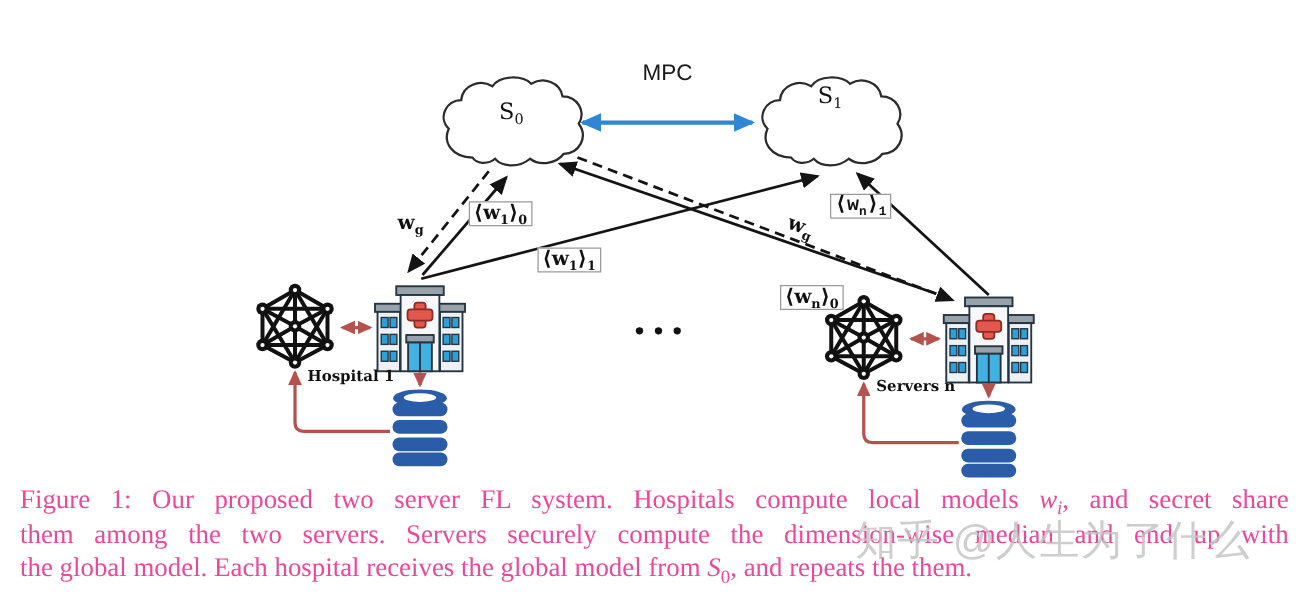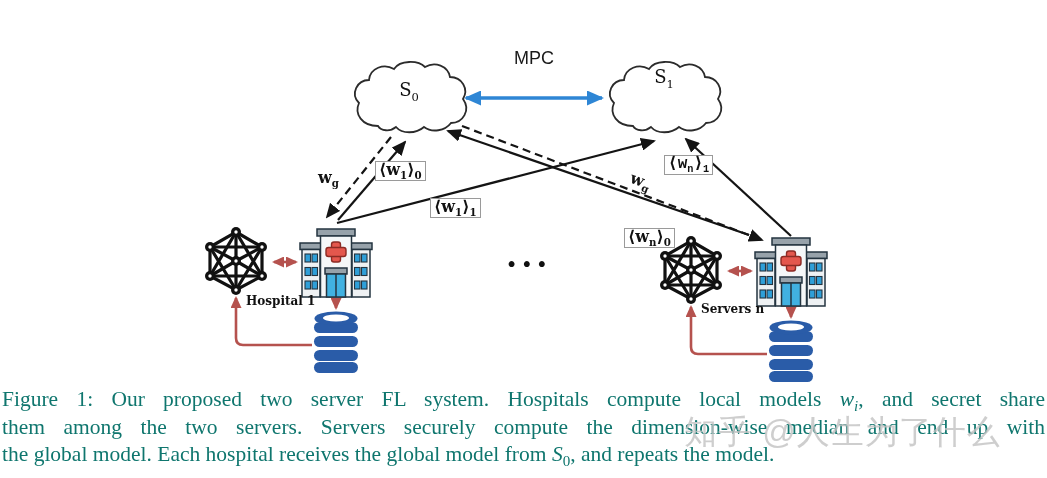--- a/index.html
+++ b/index.html
@@ -12,21 +12,21 @@
   .server-lbl{font-size:18px;text-align:center;width:44px;}
   .mpc-lbl{font-family:"Liberation Sans","DejaVu Sans",sans-serif;font-size:18px;
            text-align:center;width:180px;color:#1a1a1a;}
   .mpc-lbl span{display:block;}
   .edge-lbl{font-size:16px;font-weight:bold;}
   .boxed{border:1px solid #9a9a9a;background:#fff;padding:0px 3px 1px 3px;}
   .rot{transform:rotate(20deg);}
   .hosp-lbl{font-size:12px;font-weight:bold;}
   .dots{font-size:32px;font-weight:bold;letter-spacing:4px;}
   #caption{position:absolute;left:0;top:386px;width:1047px;z-index:3;
-           font-size:21.5px;line-height:27.5px;color:#0f766e;padding:0 2px;box-sizing:border-box;}
+           font-size:21.5px;line-height:27.5px;color:#ec4899;padding:0 16px;box-sizing:border-box;}
   .cap-line{display:block;}
   .just{text-align:justify;text-align-last:justify;}
   .mathit{font-style:italic;}
   #caption sub{font-size:70%;line-height:0;}
   #watermark{position:absolute;left:684px;top:410px;z-index:4;
              font-family:"Liberation Sans","DejaVu Sans",sans-serif;
              font-size:33px;color:#c3c3c3;opacity:0.8;letter-spacing:1px;white-space:nowrap;text-align:center;}
 </style>
 </head>
 <body>
@@ -222,18 +222,18 @@
   <div class="lbl edge-lbl boxed" style="left:624px;top:228px;"><span>⟨w</span><sub>n</sub><span>⟩</span><sub>0</sub></div>
 
   <div class="lbl dots" style="left:506px;top:240px;">...</div>
 
   <div class="lbl hosp-lbl" style="left:246px;top:295px;">Hospital 1</div>
   <div class="lbl hosp-lbl" style="left:701px;top:303px;">Servers n</div>
 
   <div id="caption">
     <span class="cap-line just"><span>Figure 1: Our proposed two server FL system. Hospitals compute local models </span><span class="mathit">w</span><sub class="mathit">i</sub><span>, and secret share</span></span>
     <span class="cap-line just">them among the two servers. Servers securely compute the dimension-wise median and end up with</span>
-    <span class="cap-line"><span>the global model. Each hospital receives the global model from </span><span class="mathit">S</span><sub>0</sub><span>, and repeats the model.</span></span>
+    <span class="cap-line"><span>the global model. Each hospital receives the global model from </span><span class="mathit">S</span><sub>0</sub><span>, and repeats the them.</span></span>
   </div>
 
   <div id="watermark">知乎 @人生为了什么</div>
 
 </div>
 
 </body></html>

